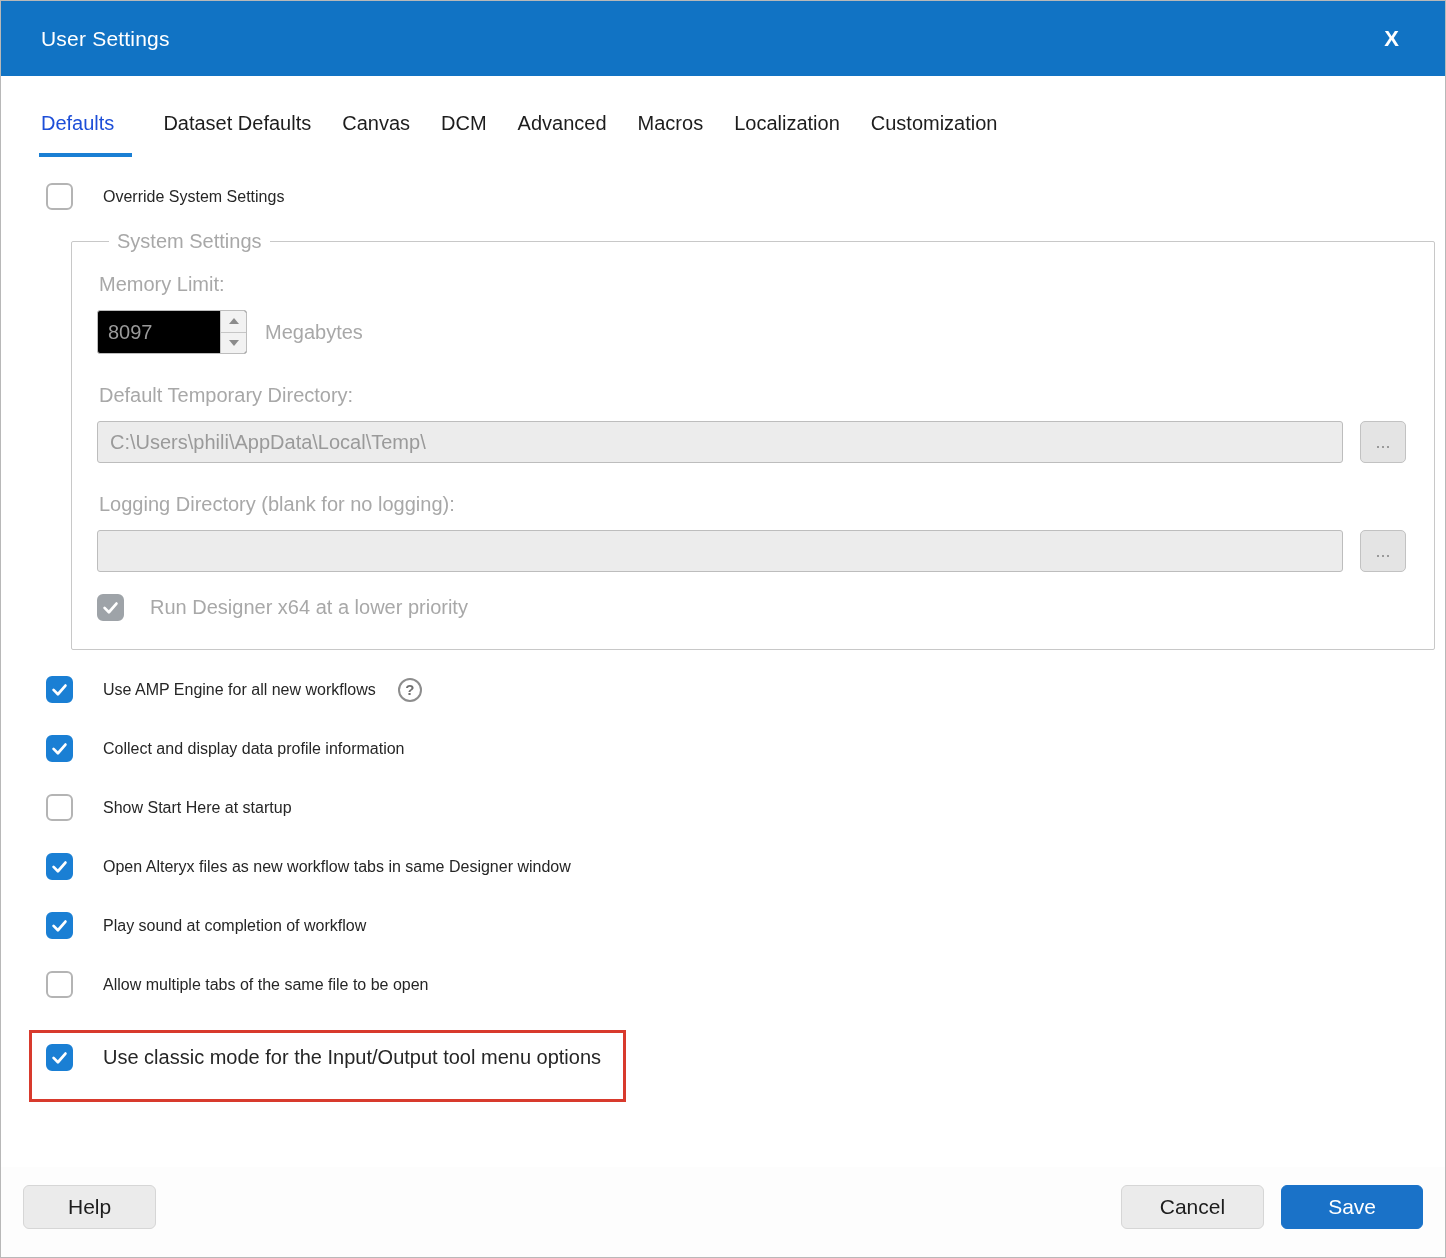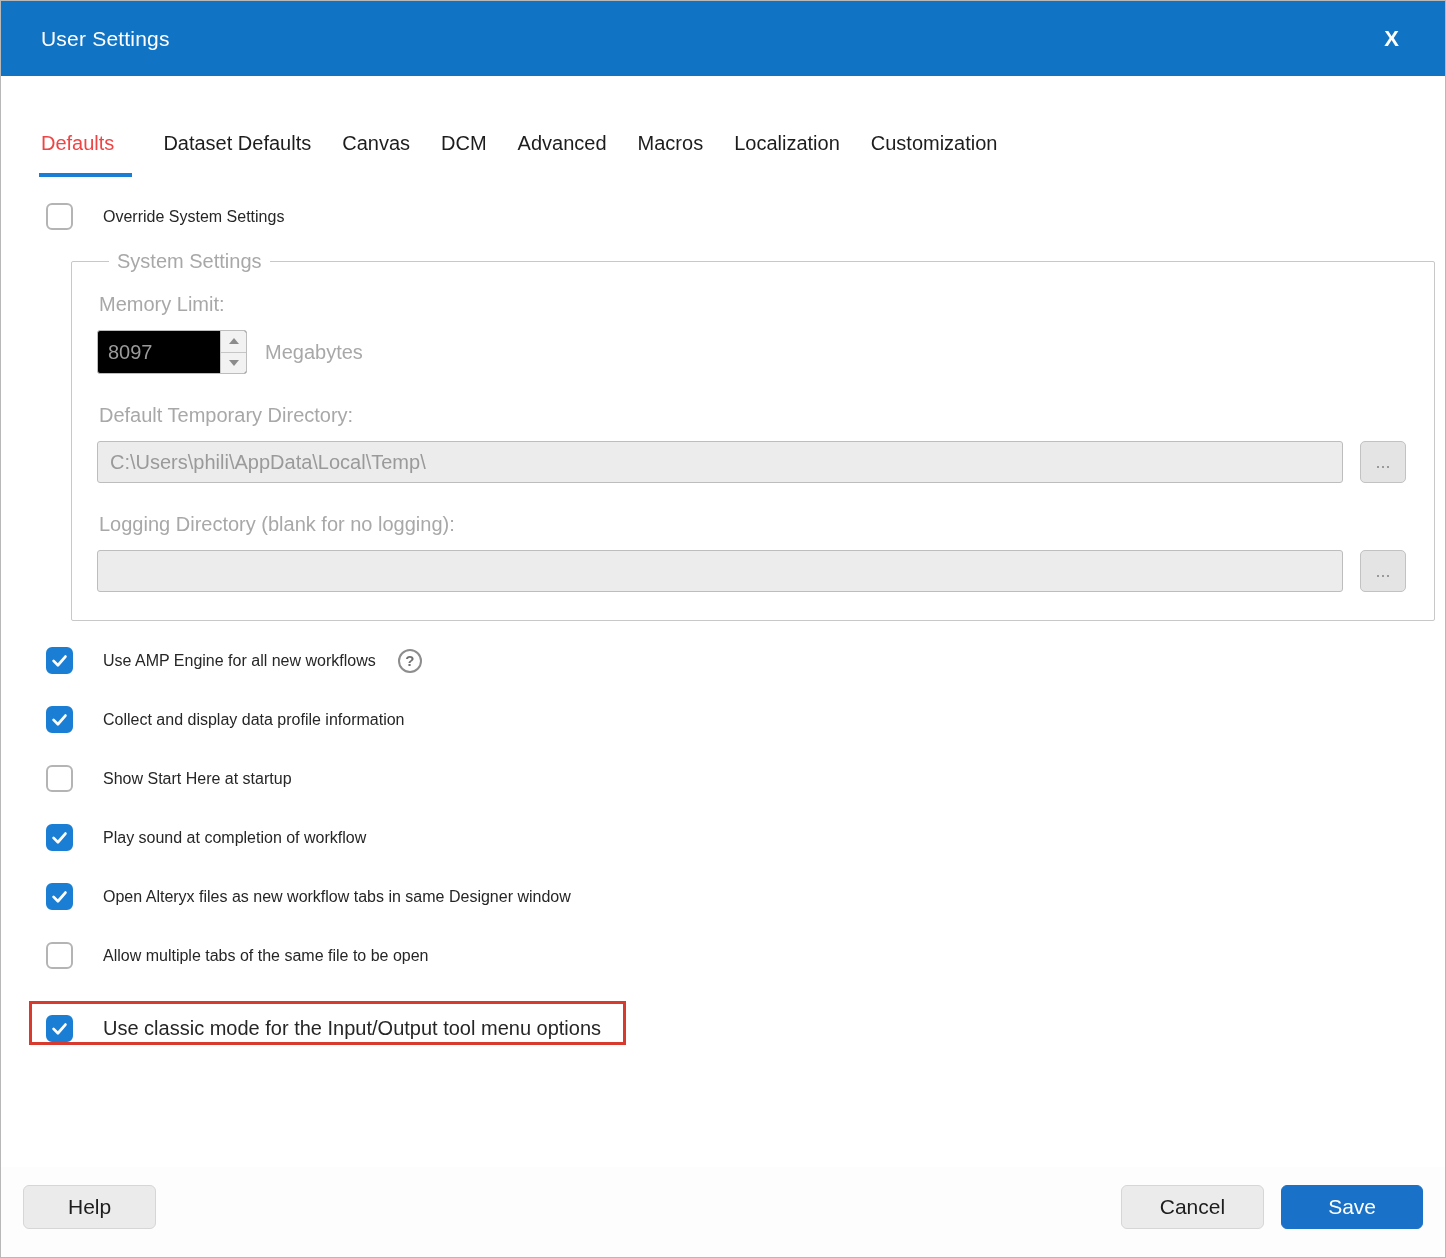--- a/index.html
+++ b/index.html
@@ -22,21 +22,21 @@
   }
   
   .tabs {
     display:flex; align-items:flex-end; gap:31px;
     padding:36px 40px 0 38px; flex:0 0 auto;
   }
   .tab {
     font-size:20px; color:#1d1d1d; padding-bottom:18px; cursor:pointer;
     border-bottom:4px solid transparent; white-space:nowrap;
   }
-  .tab.active { color:#ef4444; border-bottom-color:#1a7fd4; padding-left:2px; padding-right:18px;margin-top:20px; }
+  .tab.active { color:#1d4ed8; border-bottom-color:#1a7fd4; padding-left:2px; padding-right:18px; }
   
   .content { flex:1 1 auto; padding:26px 40px 0 45px; }
   .row { display:flex; align-items:center; margin-bottom:32px; }
   .row .label { font-size:16px; color:#262626; margin-left:30px; }
   
   .checkbox {
     width:27px; height:27px; border:2px solid #b4b4b4; border-radius:6px;
     background:#ffffff; display:inline-flex; align-items:center; justify-content:center;
     flex:0 0 auto; cursor:pointer;
   }
@@ -82,21 +82,21 @@
   
   .help-icon {
     width:24px; height:24px; border:2px solid #8d8d8d; border-radius:50%;
     color:#6f6f6f; font-size:15px; font-weight:bold;
     display:inline-flex; align-items:center; justify-content:center;
     margin-left:22px; cursor:pointer;
   }
   
   .annotation {
     display:inline-flex; align-items:center; border:3px solid #d83a2d;
-    margin-left:-17px; padding:11px 22px 0 14px;
+    margin-left:-17px; padding:11px 22px 28px 14px;
   }
   .annotation .row-inner { display:flex; align-items:center; }
   .annotation .label { font-size:20px; color:#262626; margin-left:30px; }
   
   .footer {
     flex:0 0 auto; height:90px; display:flex; align-items:center;
     padding:0 22px 10px 22px; background:#fdfdfd;
   }
   .btn {
     height:44px; border-radius:6px; font-size:21px; font-family:inherit;
@@ -163,20 +163,28 @@
         <input class="textfield" readonly="" value="C:\Users\phili\AppData\Local\Temp\" style="">
         <button class="browse">...</button>
       </div>
 
       <div class="glabel" style="margin-top:30px;">Logging Directory (blank for no logging):</div>
       <div class="pathrow">
         <input class="textfield" readonly="" value="" style="">
         <button class="browse">...</button>
       </div>
 
+      <div class="grouprow">
+        <span class="checkbox disabled checked">
+          <svg viewBox="0 0 24 24">
+              <path d="M4.5 12.5l5.5 5.5 9.5-11" stroke="#fff" stroke-width="3.4" fill="none" stroke-linecap="round" stroke-linejoin="round"></path>
+            </svg>
+        </span>
+        <span class="label">Run Designer x64 at a lower priority</span>
+      </div>
     </fieldset>
 
     
     <div class="row">
       <span class="checkbox checked">
         <svg viewBox="0 0 24 24">
             <path d="M4.5 12.5l5.5 5.5 9.5-11" stroke="#fff" stroke-width="3.4" fill="none" stroke-linecap="round" stroke-linejoin="round"></path>
           </svg>
       </span>
       <span class="label">Use AMP Engine for all new workflows</span>
@@ -199,30 +207,30 @@
       <span class="label">Show Start Here at startup</span>
     </div>
 
 
     <div class="row">
       <span class="checkbox checked">
         <svg viewBox="0 0 24 24">
             <path d="M4.5 12.5l5.5 5.5 9.5-11" stroke="#fff" stroke-width="3.4" fill="none" stroke-linecap="round" stroke-linejoin="round"></path>
           </svg>
       </span>
+      <span class="label">Open Alteryx files as new workflow tabs in same Designer window</span>
+    </div>
+
+    <div class="row">
+      <span class="checkbox checked">
+        <svg viewBox="0 0 24 24">
+            <path d="M4.5 12.5l5.5 5.5 9.5-11" stroke="#fff" stroke-width="3.4" fill="none" stroke-linecap="round" stroke-linejoin="round"></path>
+          </svg>
+      </span>
       <span class="label">Play sound at completion of workflow</span>
-    </div>
-
-    <div class="row">
-      <span class="checkbox checked">
-        <svg viewBox="0 0 24 24">
-            <path d="M4.5 12.5l5.5 5.5 9.5-11" stroke="#fff" stroke-width="3.4" fill="none" stroke-linecap="round" stroke-linejoin="round"></path>
-          </svg>
-      </span>
-      <span class="label">Open Alteryx files as new workflow tabs in same Designer window</span>
     </div>
 
     <div class="row">
       <span class="checkbox">
         
       </span>
       <span class="label">Allow multiple tabs of the same file to be open</span>
     </div>
 
     <div class="annotation">

